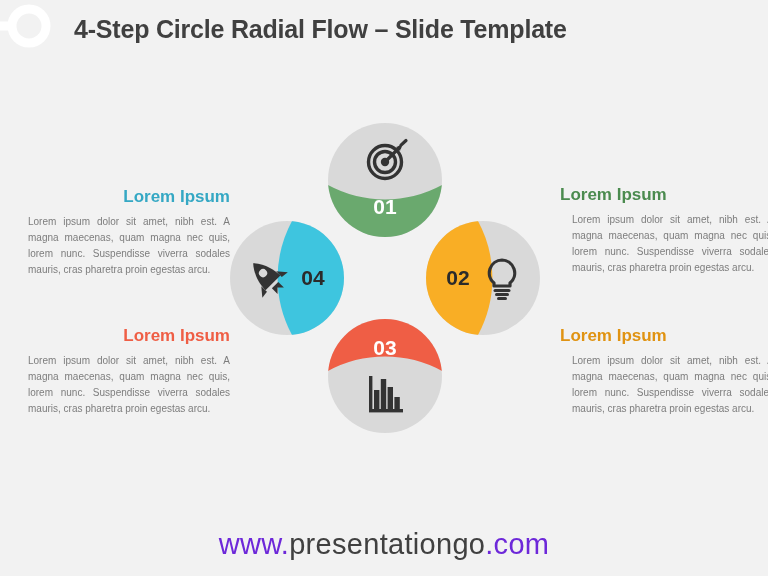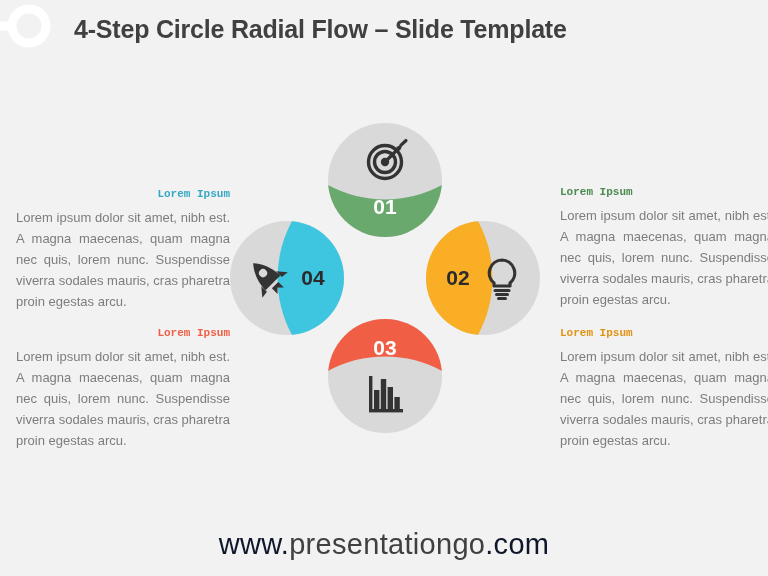--- a/index.html
+++ b/index.html
@@ -38,31 +38,31 @@
     letter-spacing: -0.2px;
     margin-left: 12px;
   }
 
   
   .text-block {
     position: absolute;
     width: 214px;
   }
   .text-block .tb-title {
-    font-size: 11px;
+    font-size: 17px;
     font-weight: bold;
     line-height: 1.1;
     margin-bottom: 7px;
-    font-family: Liberation Mono, monospace;
   }
   .text-block .tb-body {
-    font-size: 13px;
+    font-size: 10px;
     line-height: 1.62;
     color: #7d7d7d;
     text-align: justify;
+    margin-left: 12px;
   }
   .text-block.left {
     left: 16px;
     text-align: right;
   }
   .text-block.left .tb-title { text-align: right; }
   .text-block.right {
     left: 560px;
     text-align: left;
   }
@@ -92,21 +92,21 @@
   #footer {
     position: absolute;
     left: 0;
     right: 0;
     top: 528px;
     text-align: center;
     font-size: 29px;
     letter-spacing: 0.3px;
     white-space: nowrap;
   }
-  #footer .fw-light { color: #0f172a; }
+  #footer .fw-light { color: #6d28d9; }
   #footer .fw-dark  { color: #404040; }
 </style>
 </head>
 <body>
 
 <div id="brand-logo">
   <svg viewBox="0 0 86 86" width="86" height="86" aria-hidden="true">
     <g fill="none" stroke="#ffffff" stroke-width="9">
       <circle cx="55" cy="44" r="17"></circle>
       <path d="M0 44 H36"></path>

